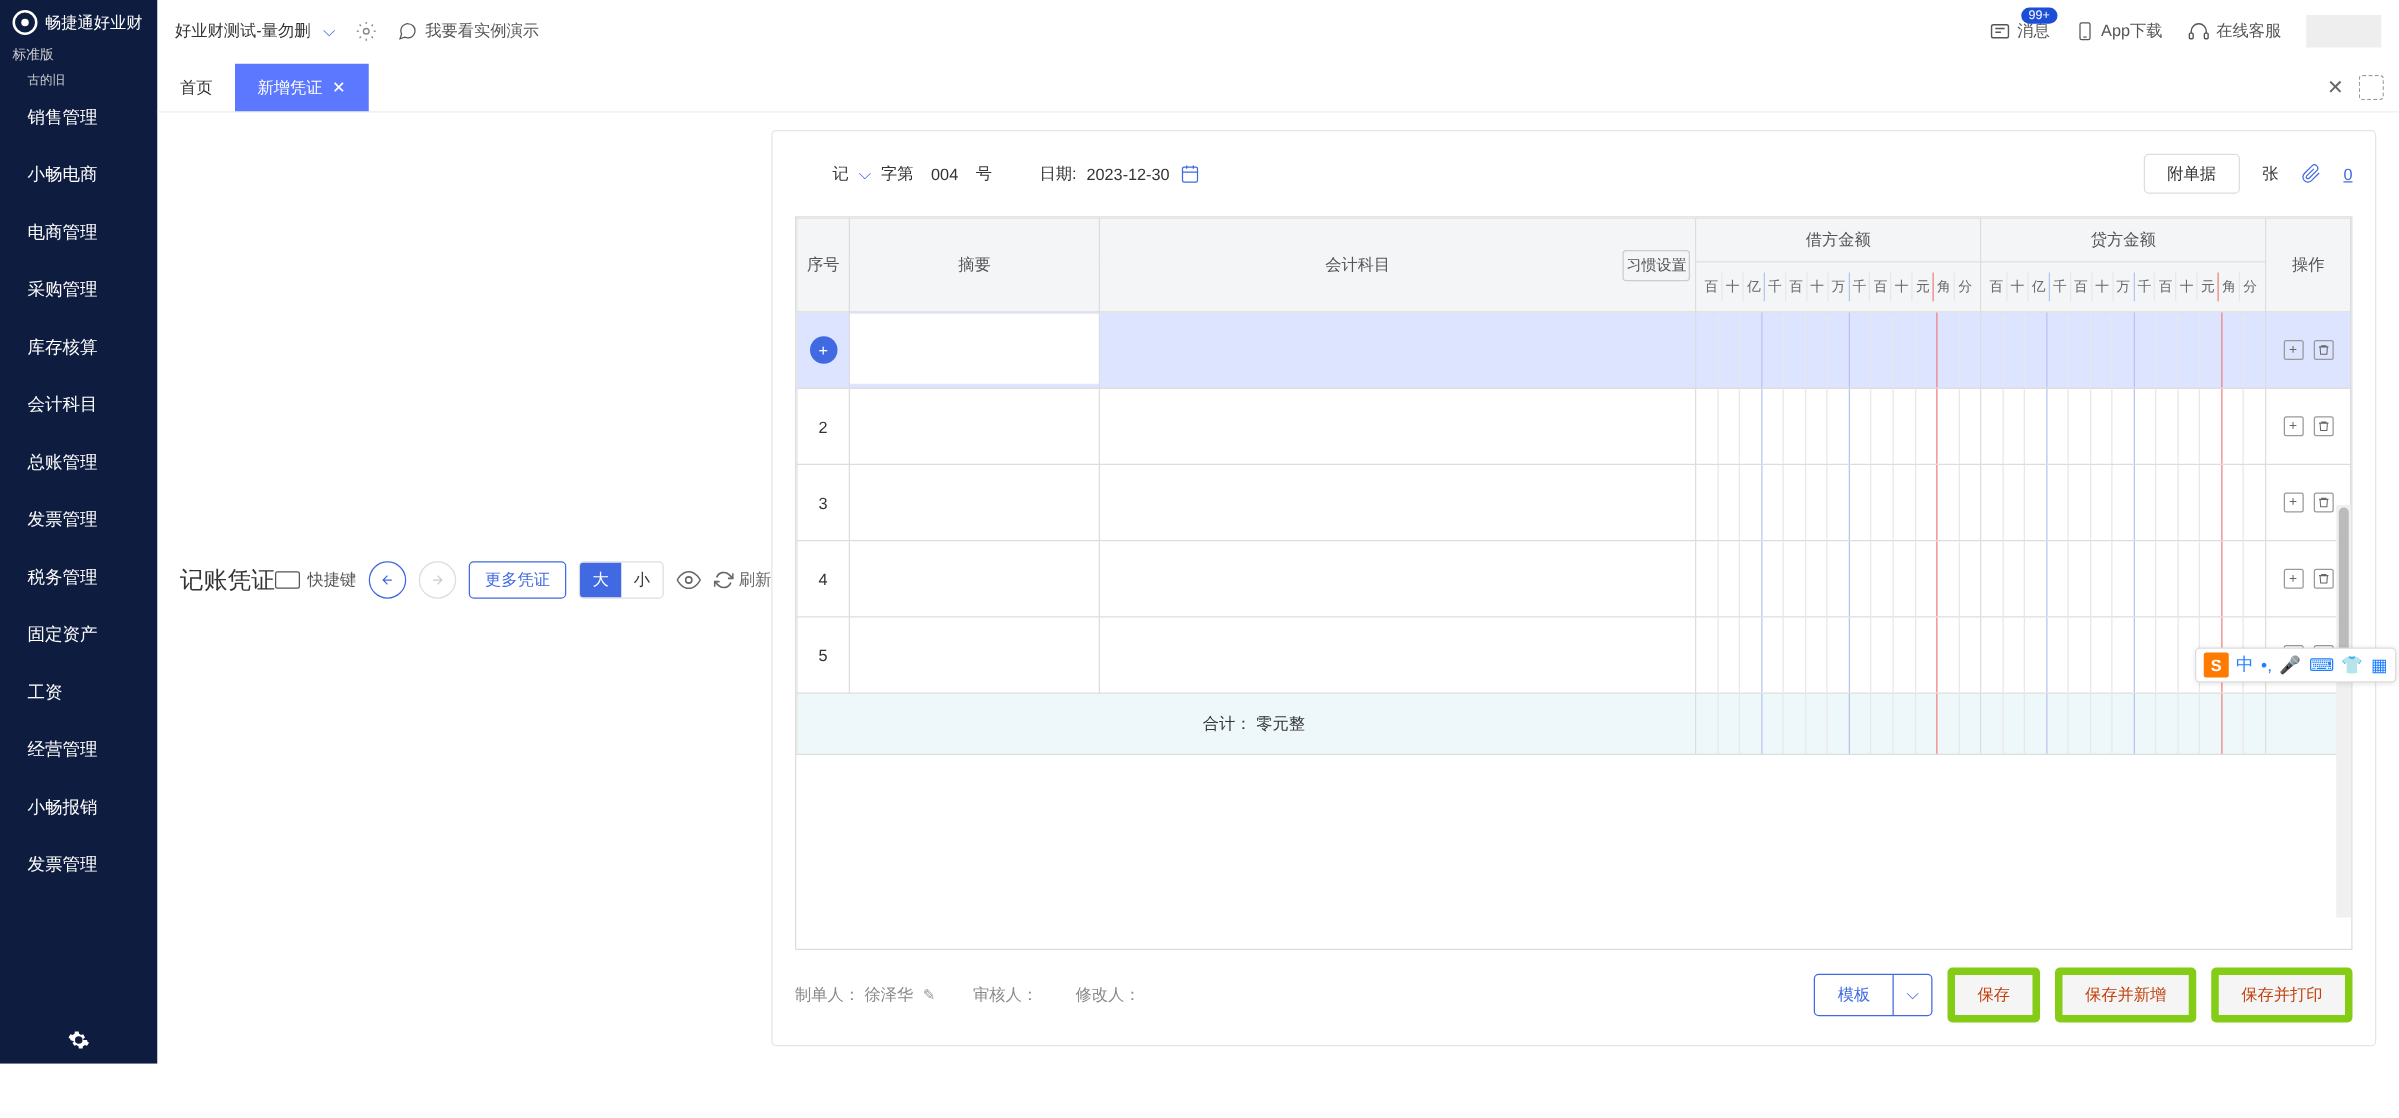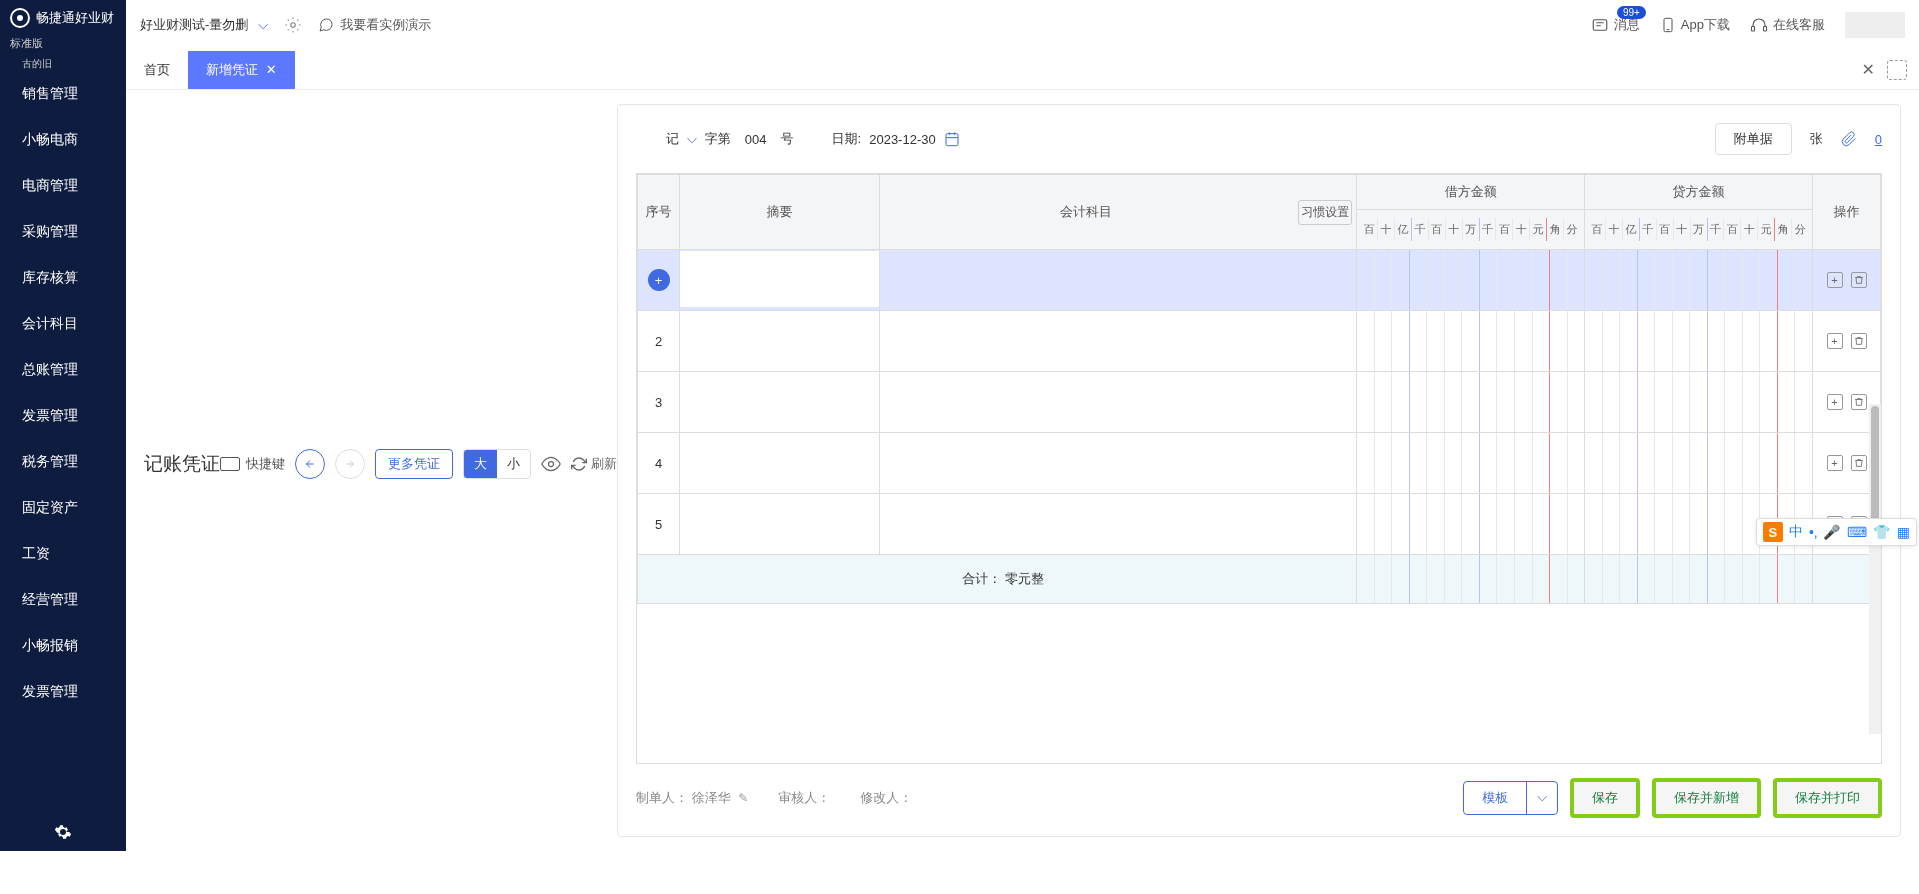--- a/index.html
+++ b/index.html
@@ -79,21 +79,21 @@
 .op-cell{padding:4px;}
 .op-icons{display:flex;gap:8px;justify-content:center;}
 .op-icon{width:16px;height:16px;border:1px solid #999;border-radius:2px;cursor:pointer;display:inline-flex;align-items:center;justify-content:center;font-size:11px;color:#666;}
 .total-row td{background:#eef7f9;height:48px;}
 .total-cell{text-align:left;padding-left:12px;}
 .footer-info{display:flex;align-items:center;gap:30px;margin-top:14px;color:#888;font-size:13px;}
 .footer-right{margin-left:auto;display:flex;align-items:center;gap:12px;}
 .tpl-btn{display:flex;border:1px solid #4169e1;border-radius:4px;overflow:hidden;}
 .tpl-btn span{padding:7px 18px;color:#4169e1;border-right:1px solid #4169e1;}
 .tpl-btn .chev{padding:7px 10px;color:#4169e1;border-right:none;}
-.action-btn{padding:7px 18px;border:4px solid #84cc16;border-radius:4px;background:#f5f5f5;color:#15803d;cursor:not-allowed;}
+.action-btn{padding:7px 18px;border:6px solid #84cc16;border-radius:4px;background:#f5f5f5;color:#c2410c;cursor:not-allowed;}
 .tooltip{position:absolute;bottom:42px;right:190px;background:#fff;border:1px solid #ddd;box-shadow:0 2px 8px rgba(0,0,0,0.1);padding:10px 14px;border-radius:4px;z-index:10;}
 .scrollbar-v{position:absolute;right:0;top:230px;width:12px;height:330px;background:#f0f0f0;}
 .scrollbar-thumb{width:8px;height:120px;background:#bbb;border-radius:4px;margin:2px auto;}
 .ime-bar{position:fixed;right:2px;top:518px;display:flex;align-items:center;gap:6px;background:#fff;border:1px solid #ddd;padding:3px 6px;border-radius:4px;box-shadow:0 1px 4px rgba(0,0,0,0.1);}
 .ime-s{width:20px;height:20px;background:#ff7a00;color:#fff;font-weight:bold;display:flex;align-items:center;justify-content:center;border-radius:2px;}
 .ime-icon{color:#1e7fff;font-size:14px;}
 .subject-th{display:flex;align-items:center;justify-content:center;}
 .subject-th span:first-child{flex:1;}
 .edit-pen{color:#999;margin-left:4px;font-size:12px;}
 svg{display:block;}

